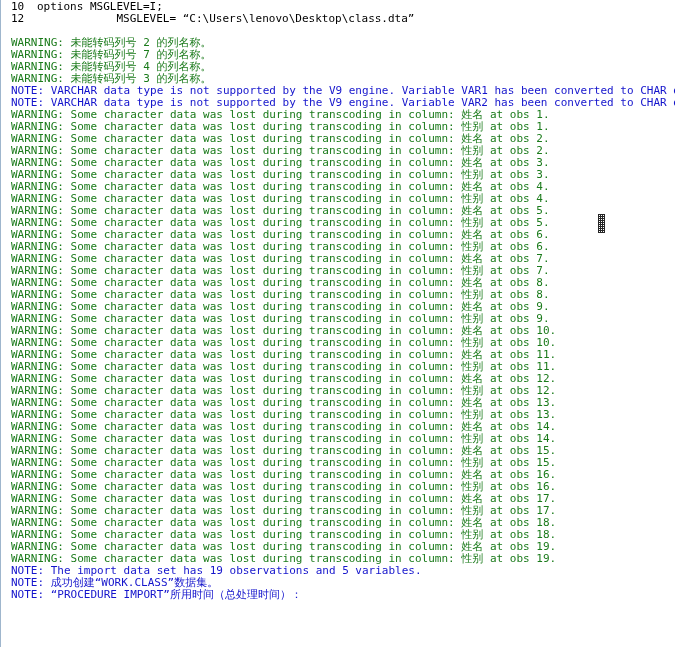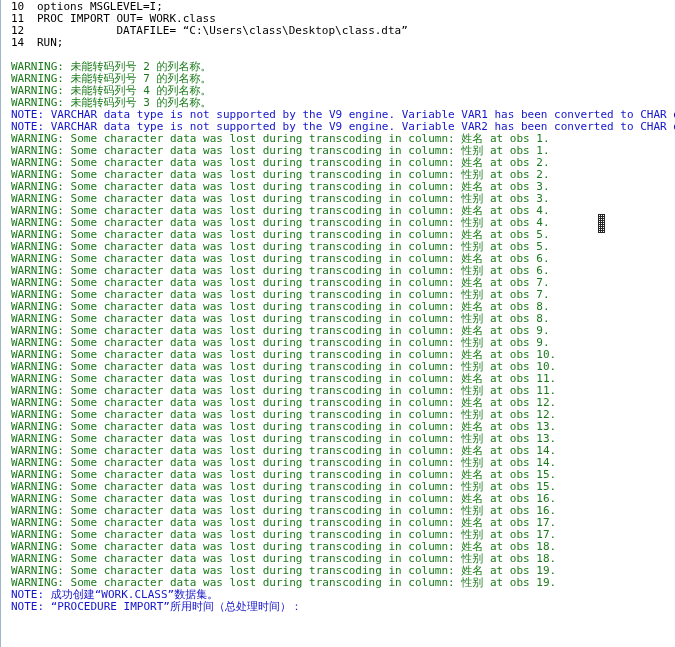--- a/index.html
+++ b/index.html
@@ -74,23 +74,21 @@
 </style>
 </head>
 <body>
 
 <div id="log-window">
 
   <div id="gutter-rule"></div>
 
   <div id="log-lines">
       <div class="log-line"><span class="lineno">10</span><span class="code lvl-code">options MSGLEVEL=I;</span></div>
-      <div class="log-line"><span class="lineno">11</span><span class="code lvl-code">PROC IMPORT OUT= WORK.class</span></div>
-      <div class="log-line"><span class="lineno">12</span><span class="code lvl-code">            DATAFILE= “C:\Users\class\Desktop\class.dta”</span></div>
-      <div class="log-line"><span class="lineno">14</span><span class="code lvl-code">RUN;</span></div>
+      <div class="log-line"><span class="lineno">12</span><span class="code lvl-code">            MSGLEVEL= “C:\Users\lenovo\Desktop\class.dta”</span></div>
       <div class="blank-line"></div>
       <div class="log-line lvl-warning">WARNING: 未能转码列号 2 的列名称。</div>
       <div class="log-line lvl-warning">WARNING: 未能转码列号 7 的列名称。</div>
       <div class="log-line lvl-warning">WARNING: 未能转码列号 4 的列名称。</div>
       <div class="log-line lvl-warning">WARNING: 未能转码列号 3 的列名称。</div>
       <div class="log-line lvl-note">NOTE: VARCHAR data type is not supported by the V9 engine. Variable VAR1 has been converted to CHAR data type.</div>
       <div class="log-line lvl-note">NOTE: VARCHAR data type is not supported by the V9 engine. Variable VAR2 has been converted to CHAR data type.</div>
       <div class="log-line lvl-warning">WARNING: Some character data was lost during transcoding in column: 姓名 at obs 1.</div>
       <div class="log-line lvl-warning">WARNING: Some character data was lost during transcoding in column: 性别 at obs 1.</div>
       <div class="log-line lvl-warning">WARNING: Some character data was lost during transcoding in column: 姓名 at obs 2.</div>
@@ -122,19 +120,20 @@
       <div class="log-line lvl-warning">WARNING: Some character data was lost during transcoding in column: 姓名 at obs 15.</div>
       <div class="log-line lvl-warning">WARNING: Some character data was lost during transcoding in column: 性别 at obs 15.</div>
       <div class="log-line lvl-warning">WARNING: Some character data was lost during transcoding in column: 姓名 at obs 16.</div>
       <div class="log-line lvl-warning">WARNING: Some character data was lost during transcoding in column: 性别 at obs 16.</div>
       <div class="log-line lvl-warning">WARNING: Some character data was lost during transcoding in column: 姓名 at obs 17.</div>
       <div class="log-line lvl-warning">WARNING: Some character data was lost during transcoding in column: 性别 at obs 17.</div>
       <div class="log-line lvl-warning">WARNING: Some character data was lost during transcoding in column: 姓名 at obs 18.</div>
       <div class="log-line lvl-warning">WARNING: Some character data was lost during transcoding in column: 性别 at obs 18.</div>
       <div class="log-line lvl-warning">WARNING: Some character data was lost during transcoding in column: 姓名 at obs 19.</div>
       <div class="log-line lvl-warning">WARNING: Some character data was lost during transcoding in column: 性别 at obs 19.</div>
+      <div class="log-line lvl-note">NOTE: The import data set has 19 observations and 5 variables.</div>
       <div class="log-line lvl-note">NOTE: 成功创建“WORK.CLASS”数据集。</div>
       <div class="log-line lvl-note">NOTE: “PROCEDURE IMPORT”所用时间（总处理时间）：</div>
     </div>
 
   <div id="text-cursor"></div>
 
 </div>
 
 </body></html>

